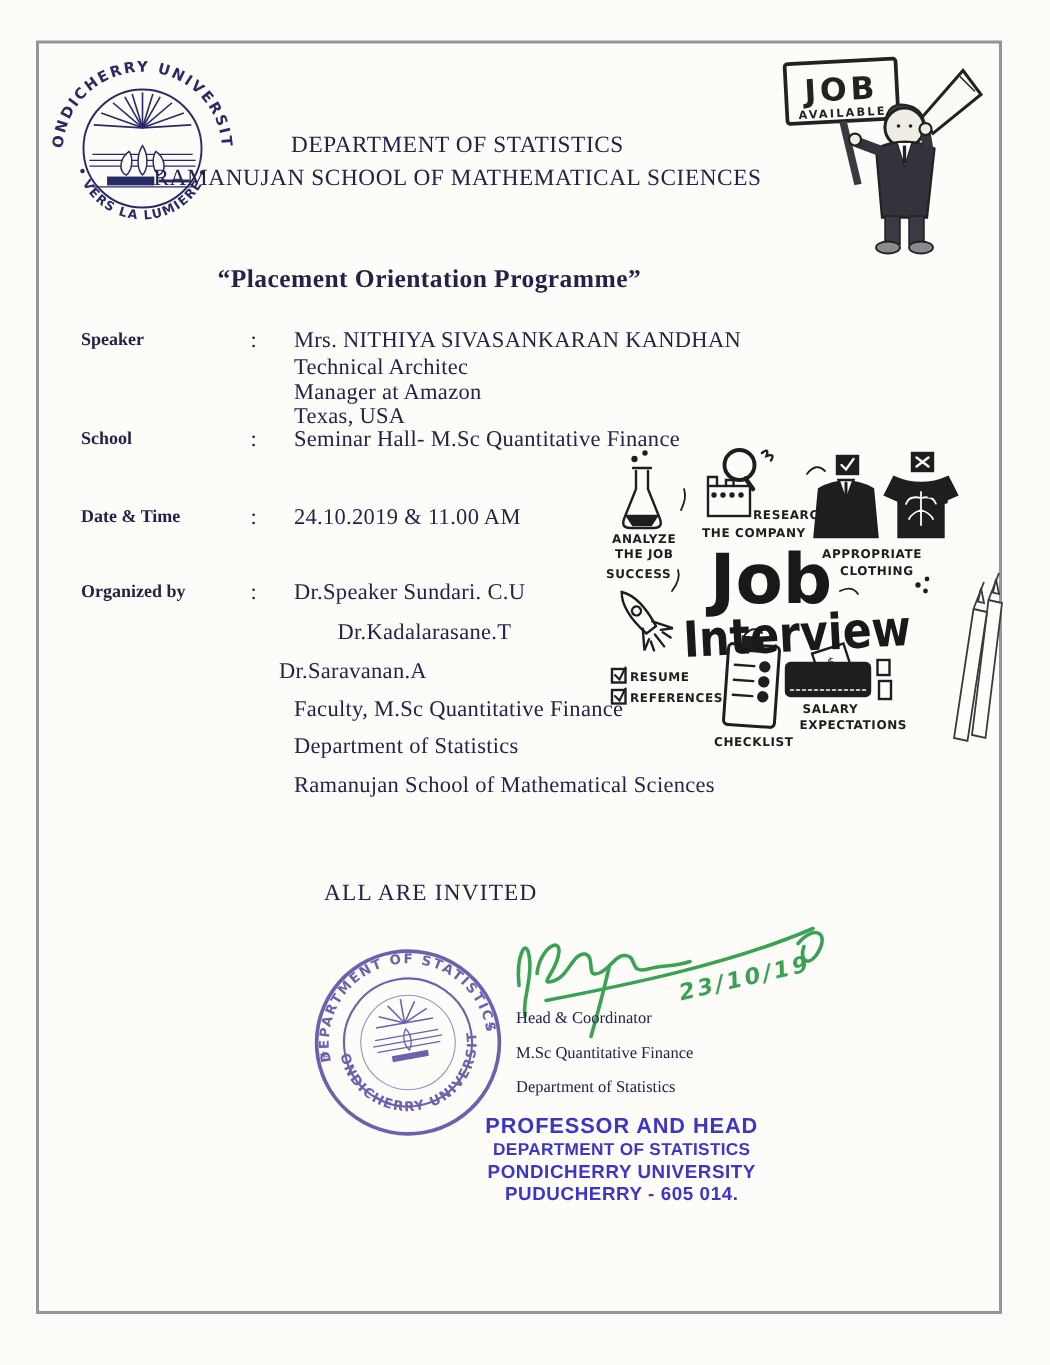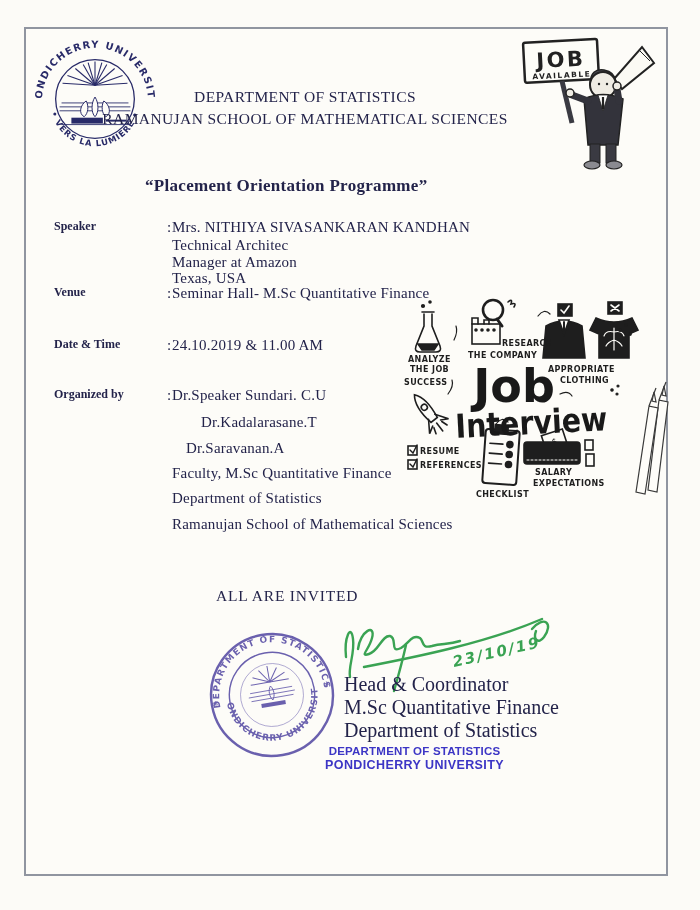--- a/index.html
+++ b/index.html
@@ -4,23 +4,23 @@
 <style>
   html,body{margin:0;padding:0;}
   body{width:700px;height:910px;position:relative;background:#fcfbf7;overflow:hidden;
        font-family:"Liberation Serif",serif;color:#23234a;}
   .abs{position:absolute;}
   .page-border{left:24px;top:27px;width:640px;height:845px;border:2px solid #9095a0;background:#fdfcf8;}
   .hdr{left:100px;top:86px;width:410px;text-align:center;font-size:15.5px;line-height:21.5px;letter-spacing:.4px;}
   .title{left:145px;top:176px;width:400px;text-align:left;font-weight:bold;font-size:17px;letter-spacing:.3px;}
   .lbl{left:54px;font-weight:bold;font-size:12px;}
   .col{left:167px;font-size:15px;}
-  .val{left:172px;font-size:15px;letter-spacing:.2px;white-space:nowrap;}
+  .val{left:196px;font-size:15px;letter-spacing:.2px;white-space:nowrap;}
   .invited{left:216px;top:587px;font-size:15.5px;letter-spacing:.8px;}
-  .sigline{left:344px;font-size:20px;}
+  .sigline{left:344px;font-size:11px;}
   .stamp{left:312px;top:743px;width:205px;text-align:center;color:#3c35c5;
          font-family:"Liberation Sans",sans-serif;font-weight:bold;}
   .stamp .l1{font-size:14.5px;letter-spacing:.6px;}
   .stamp .l2{font-size:11.5px;letter-spacing:.2px;margin-top:2px;}
   .stamp .l3{font-size:12.5px;letter-spacing:.4px;margin-top:1px;}
   .stamp .l4{font-size:12.5px;letter-spacing:.4px;margin-top:1px;}
   svg text{font-family:"DejaVu Sans",sans-serif;}
 </style>
 </head>
 <body>
@@ -106,21 +106,21 @@
 
 <div class="abs title">“Placement Orientation Programme”</div>
 
 <div class="abs lbl" style="top:219px;">Speaker</div>
 <div class="abs col" style="top:219px;">:</div>
 <div class="abs val" style="top:219px;">Mrs. NITHIYA SIVASANKARAN KANDHAN</div>
 <div class="abs val" style="top:237px;">Technical Architec</div>
 <div class="abs val" style="top:254px;">Manager at Amazon</div>
 <div class="abs val" style="top:270px;">Texas, USA</div>
 
-<div class="abs lbl" style="top:285px;">Venue</div>
+<div class="abs lbl" style="top:285px;">School</div>
 <div class="abs col" style="top:285px;">:</div>
 <div class="abs val" style="top:285px;">Seminar Hall- M.Sc Quantitative Finance</div>
 
 <div class="abs lbl" style="top:337px;">Date &amp; Time</div>
 <div class="abs col" style="top:337px;">:</div>
 <div class="abs val" style="top:337px;">24.10.2019 &amp; 11.00 AM</div>
 
 <div class="abs lbl" style="top:387px;">Organized by</div>
 <div class="abs col" style="top:387px;">:</div>
 <div class="abs val" style="top:387px;">Dr.Speaker Sundari. C.U</div>
@@ -292,15 +292,17 @@
     <path d="M196,24 C208,10 218,18 208,32 C202,40 197,34 200,26"></path>
   </g>
   <text x="118" y="62" font-size="15" font-style="italic" font-weight="bold" fill="#3aa353" transform="rotate(-13 118 62)" letter-spacing="2">23/10/19</text>
 </svg>
 
 <div class="abs sigline" style="top:673px;">Head &amp; Coordinator</div>
 <div class="abs sigline" style="top:696px;">M.Sc Quantitative Finance</div>
 <div class="abs sigline" style="top:719px;">Department of Statistics</div>
 
 <div class="abs stamp">
+  <div class="l1">PROFESSOR AND HEAD</div>
   <div class="l2">DEPARTMENT OF STATISTICS</div>
   <div class="l3">PONDICHERRY UNIVERSITY</div>
+  <div class="l4">PUDUCHERRY - 605 014.</div>
 </div>
 
 </body></html>

